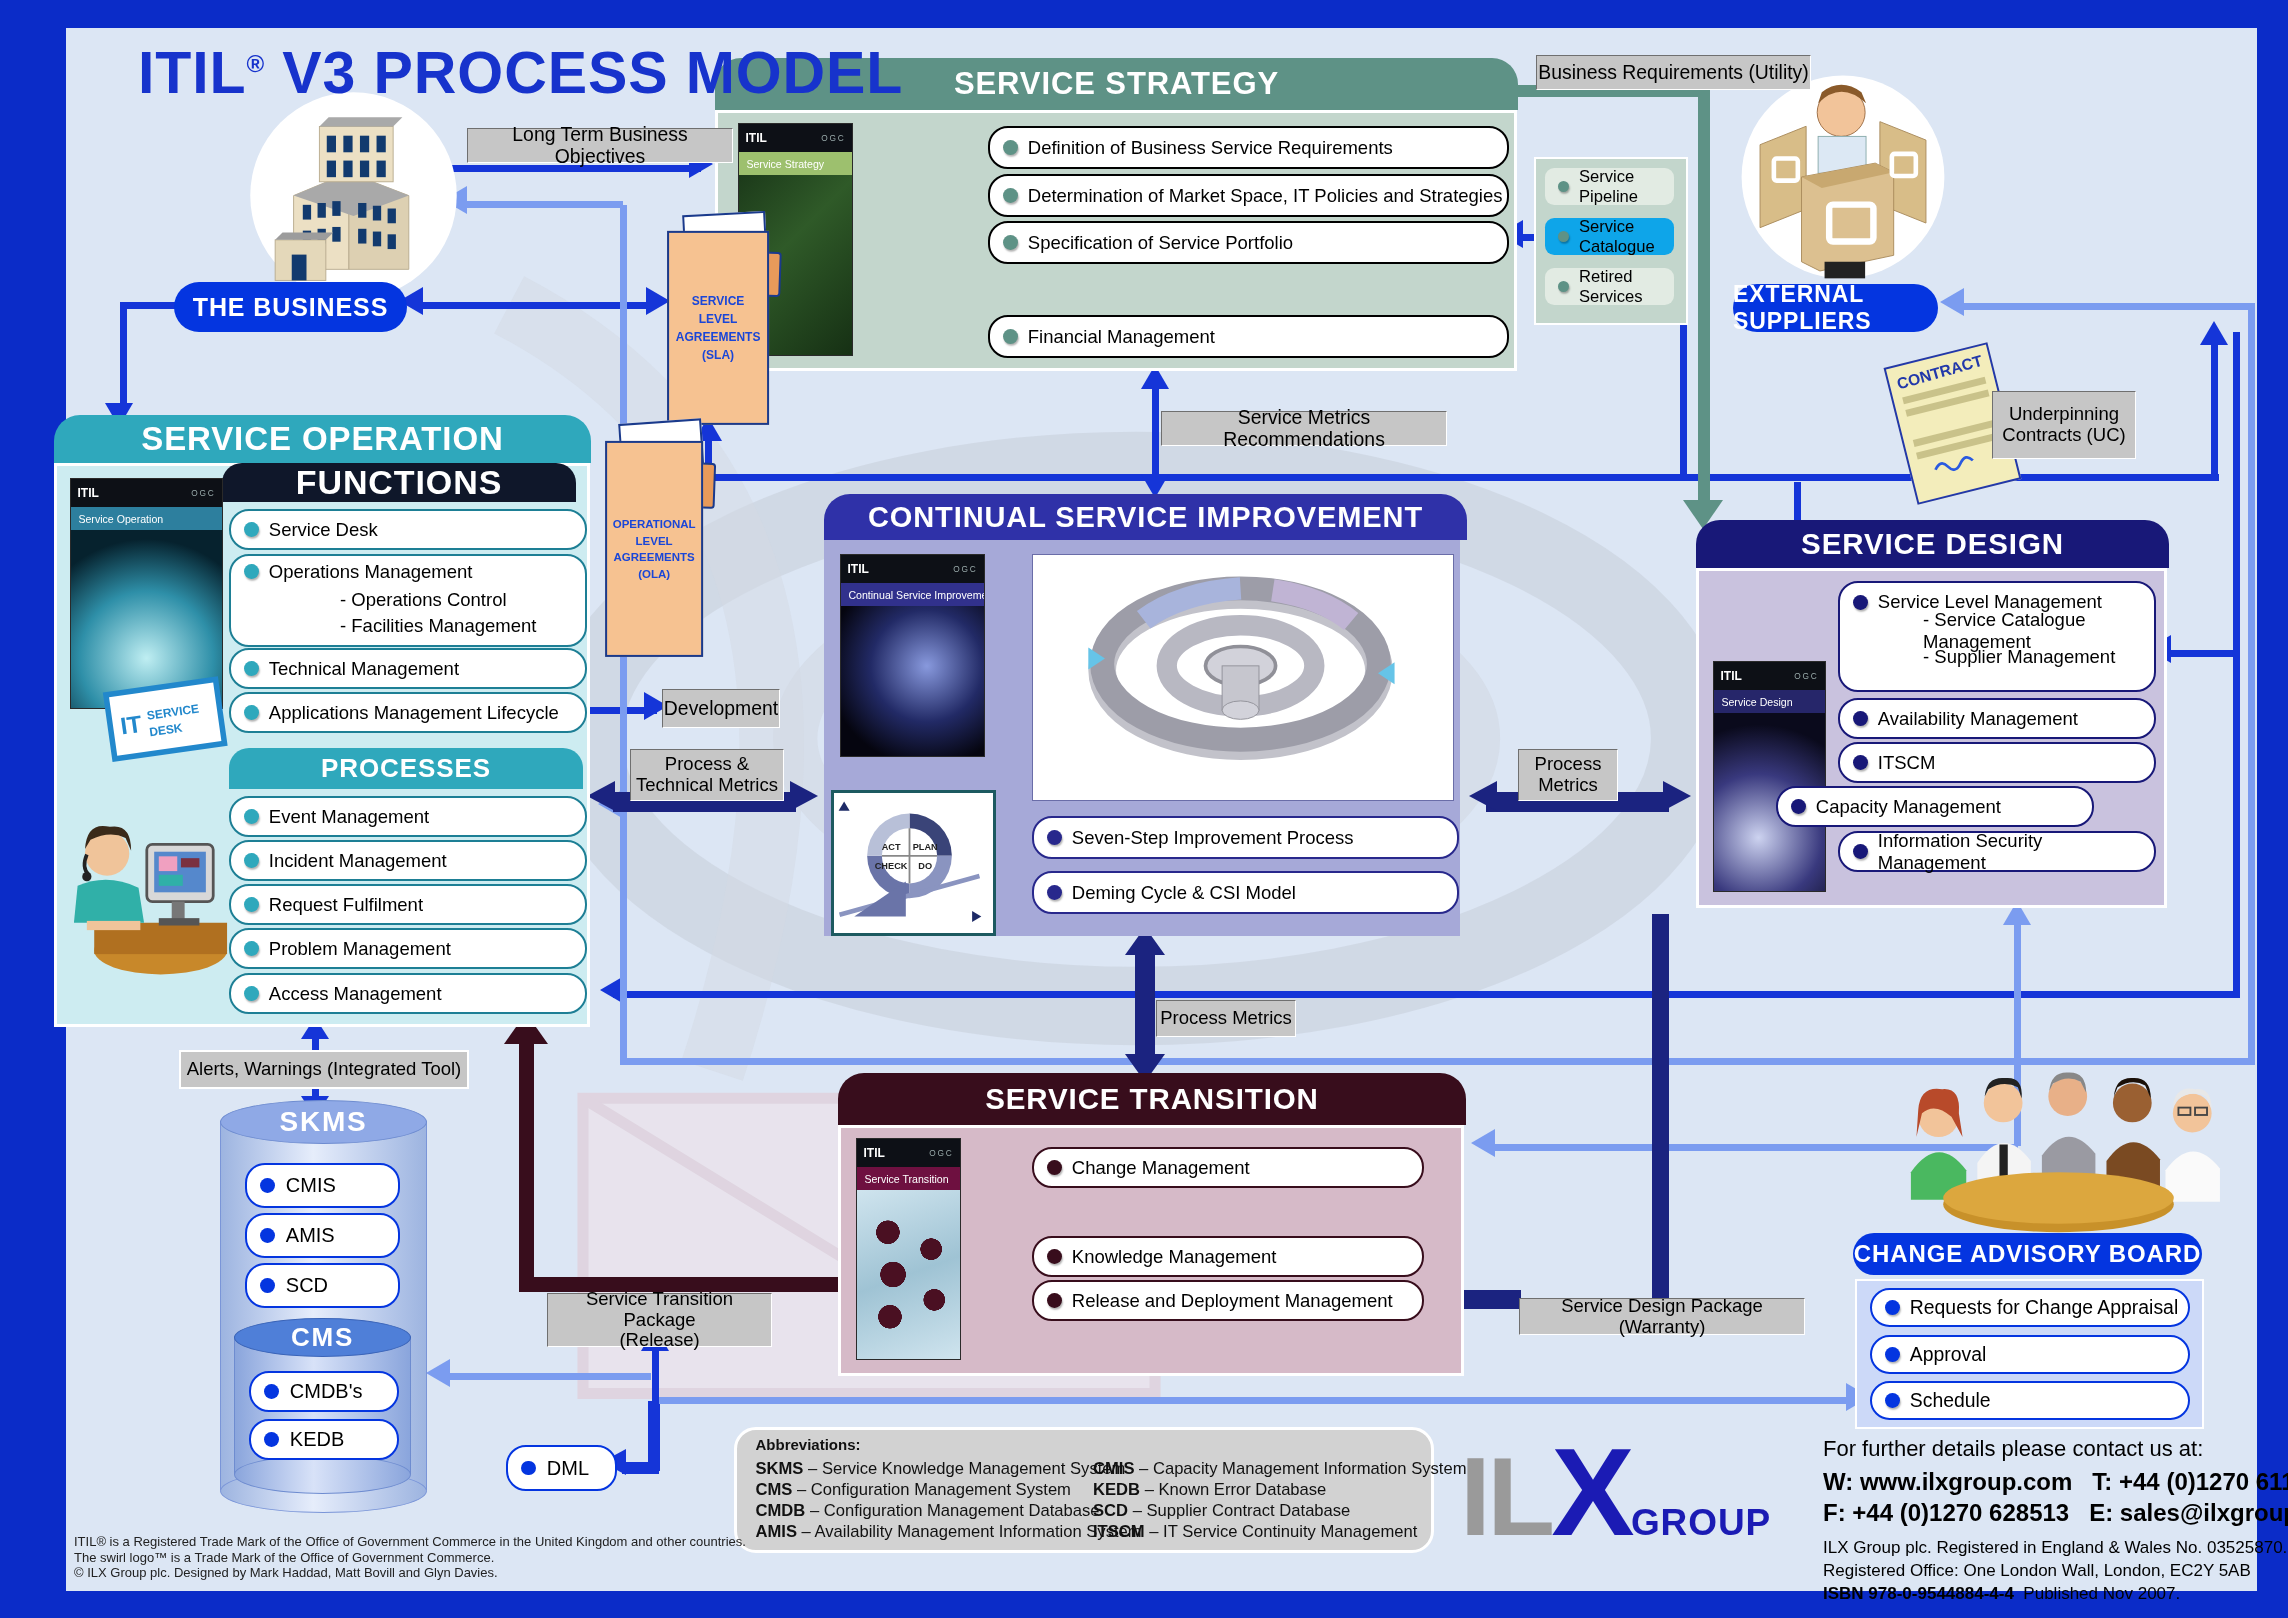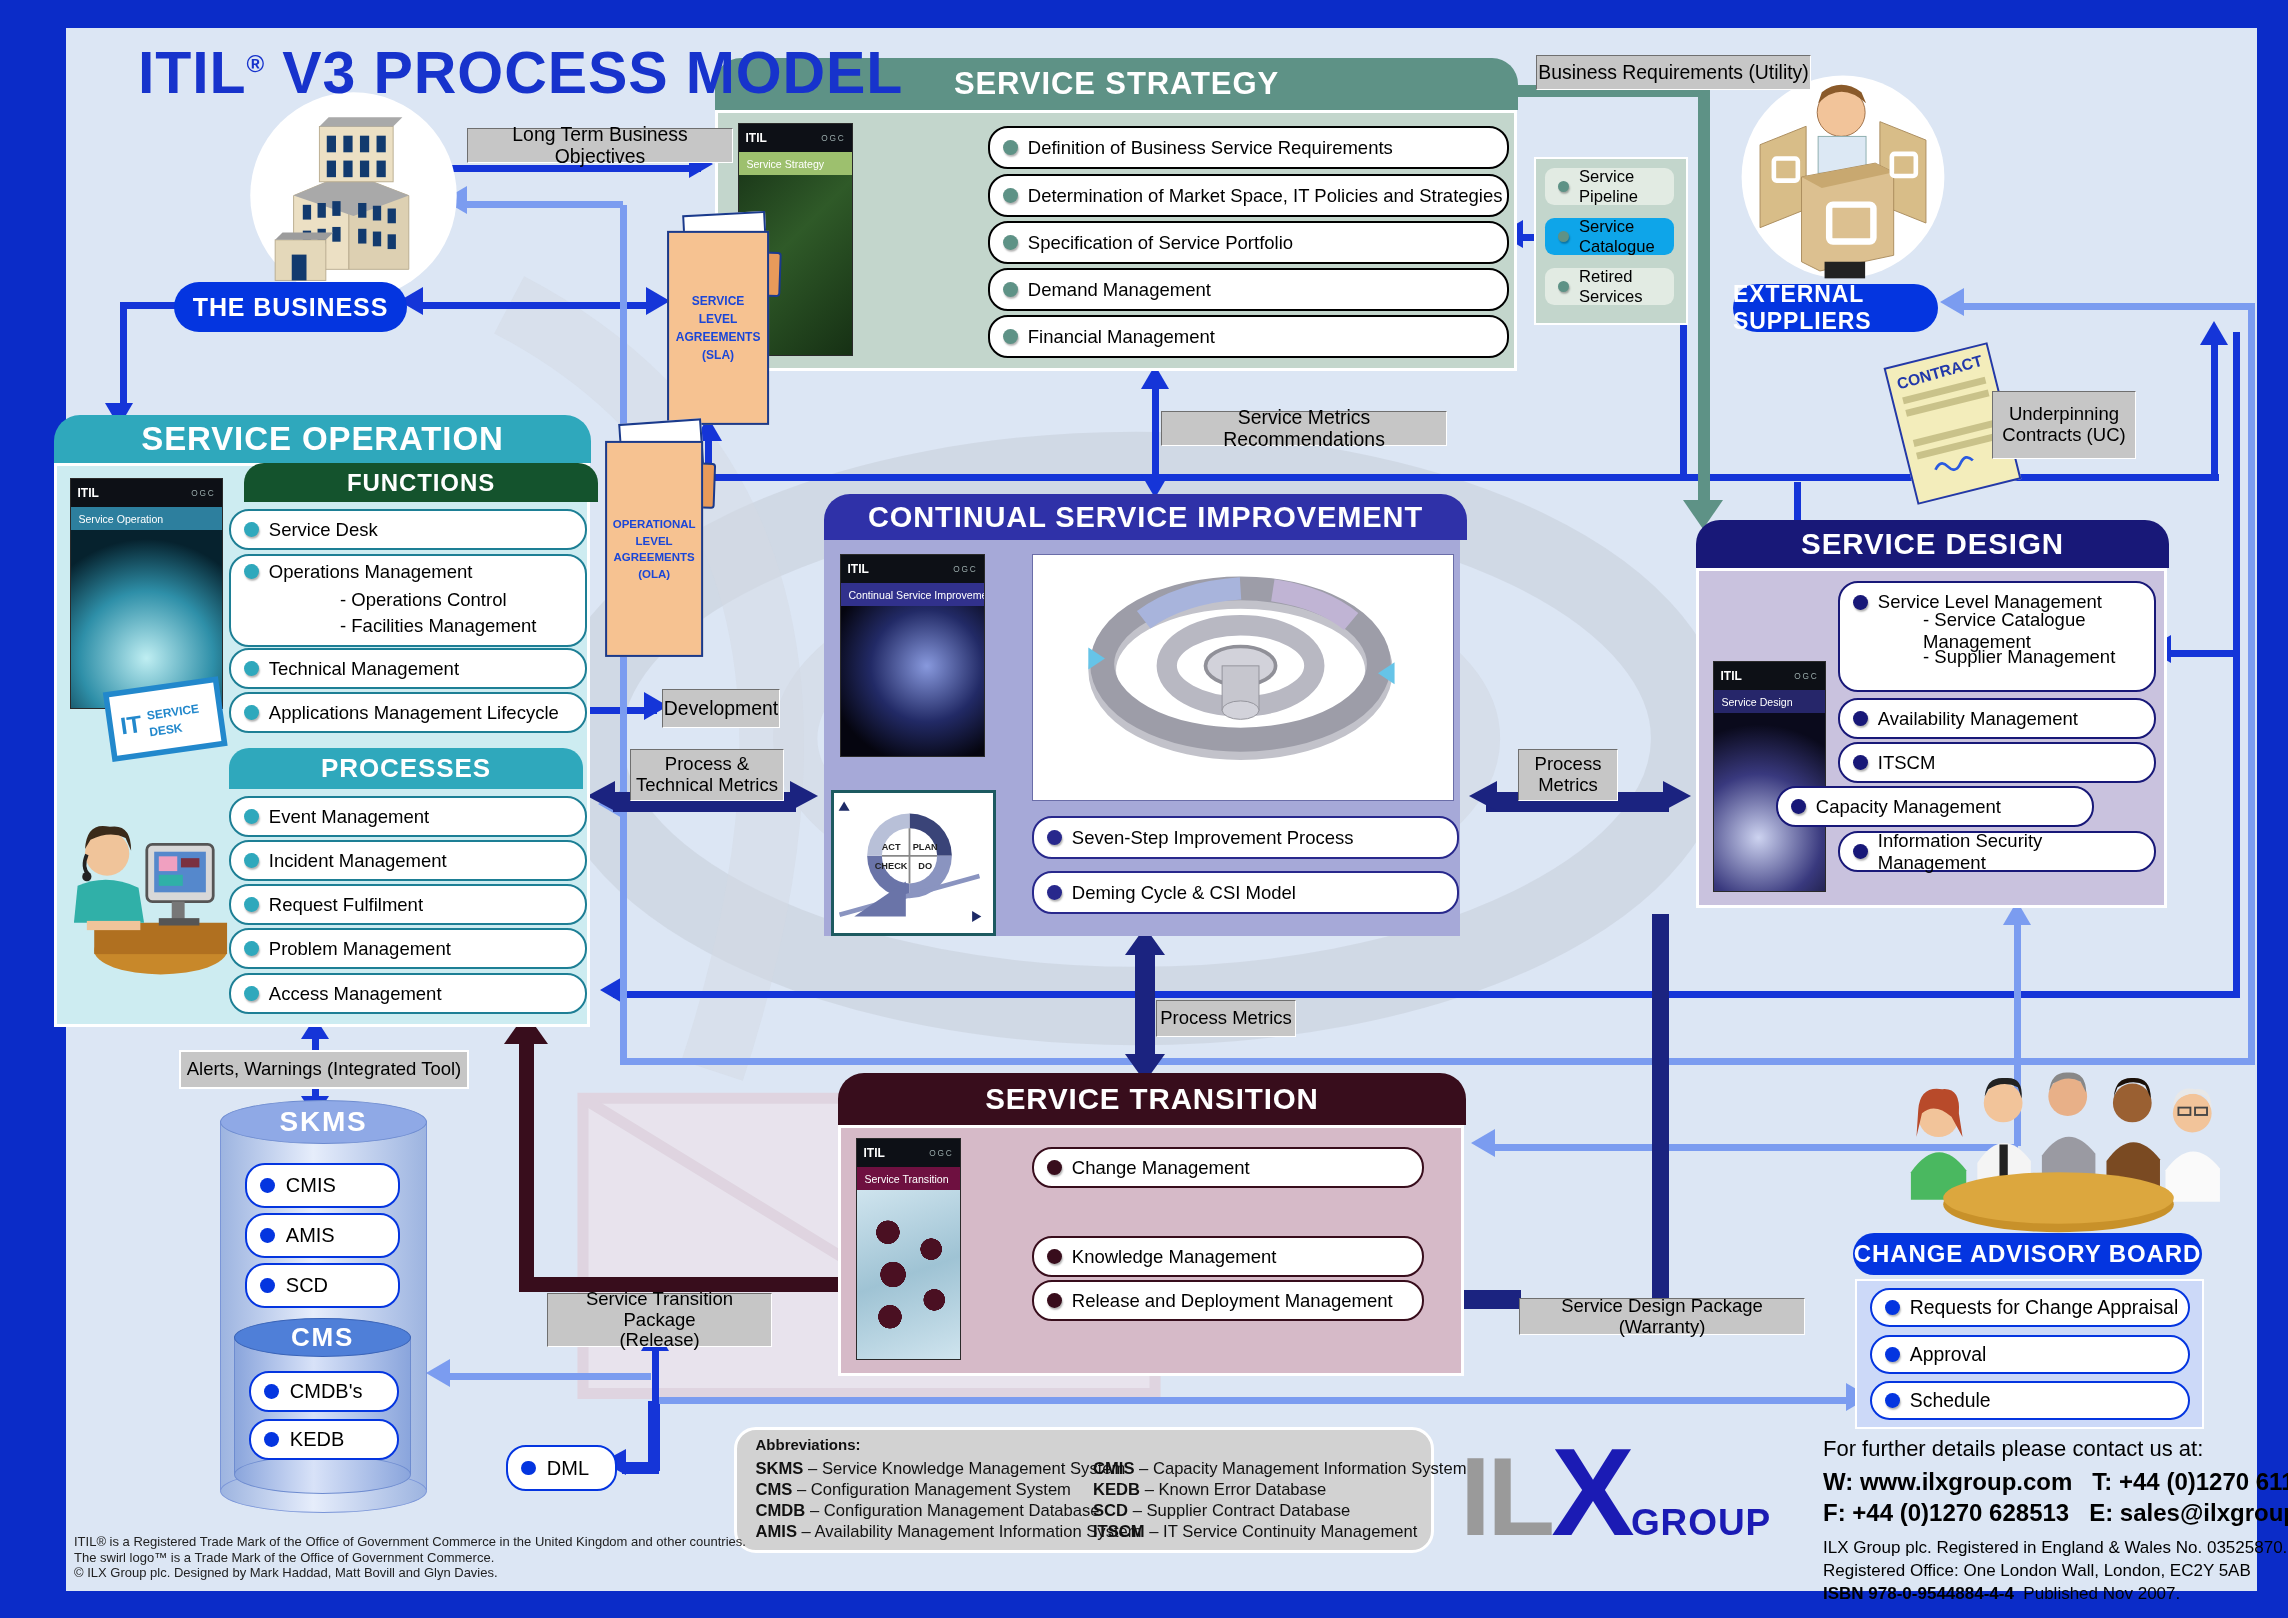--- a/index.html
+++ b/index.html
@@ -192,24 +192,20 @@
       <span>Definition of Business Service Requirements</span>
     </div>
   <div class="pill" style="left:988px;top:174px;width:517px;height:39px;border:2.8px solid #000">
       <span class="dot" style="background:#5e9286"></span>
       <span>Determination of Market Space, IT Policies and Strategies</span>
     </div>
   <div class="pill" style="left:988px;top:221px;width:517px;height:39px;border:2.8px solid #000">
       <span class="dot" style="background:#5e9286"></span>
       <span>Specification of Service Portfolio</span>
     </div>
-  <div class="pill" style="left:988px;top:268px;width:517px;height:39px;border:2.8px solid #000">
-      <span class="dot" style="background:#5e9286"></span>
-      <span>Demand Management</span>
-    </div>
   <div class="pill" style="left:988px;top:315px;width:517px;height:39px;border:2.8px solid #000">
       <span class="dot" style="background:#5e9286"></span>
       <span>Financial Management</span>
     </div>
 
   <div class="abs" style="left:1534px;top:157px;width:150px;height:164px;background:#c3d6cc;border:2.8px solid #fff;z-index:5"></div>
   <div class="pill" style="left:1545px;top:168px;width:129px;height:37px;background:#e2ebe3;border-radius:9.2px;font-size:16.6px">
       <span class="dot" style="background:#5e9286;width:11px;height:11px"></span>
       <span>Service Pipeline</span>
     </div>
@@ -278,21 +274,21 @@
     </div>
   <div class="pbody" style="left:54px;top:463px;width:530px;height:558px;background:#cdecf1"></div>
   <div class="book" style="left:70px;top:478px;width:151px;height:229px">
     <div class="bhead">
         <span>ITIL</span>
         <span class="bogc">OGC</span>
       </div>
     <div class="bband" style="background:#2d7f9e">Service Operation</div>
     <div class="bart" style="background:radial-gradient(circle at 50% 72%,#bfeef2 0%,#2e8fa8 45%,#06222e 80%)"></div>
   </div>
-  <div class="phead" style="left:244px;top:463px;width:354px;height:39px;background:#14532d;border-radius:20px 20px 0 0;font-size:24px">
+  <div class="phead" style="left:222px;top:463px;width:354px;height:39px;background:#0f172a;border-radius:20px 20px 0 0;font-size:34px">
       <span>FUNCTIONS</span>
     </div>
   <div class="pill" style="left:229px;top:509px;width:354px;height:37px;border:2.8px solid #1d7f95">
       <span class="dot" style="background:#2fa8bc"></span>
       <span>Service Desk</span>
     </div>
   <div class="pill group" style="left:229px;top:554px;width:354px;height:89px;border:2.8px solid #1d7f95;font-size:18.5px">
     <div class="grow">
         <span class="dot" style="background:#2fa8bc"></span>
         <span>Operations Management</span>

